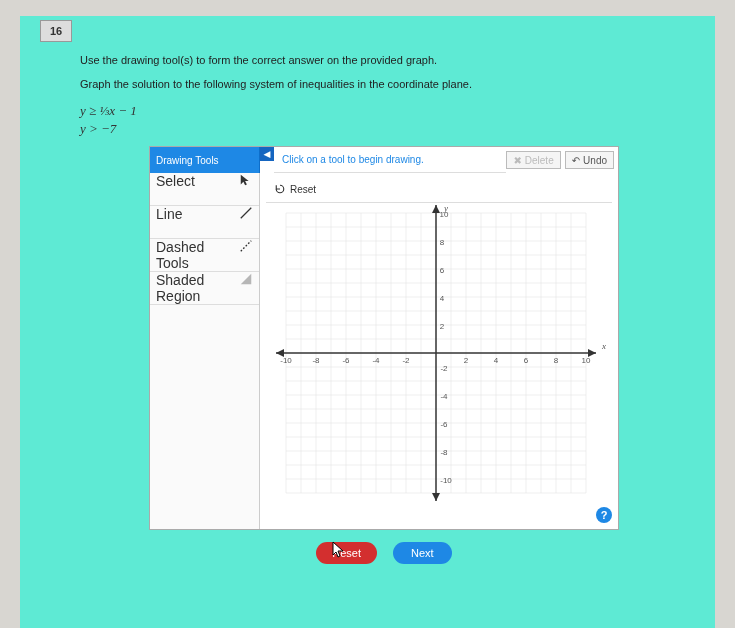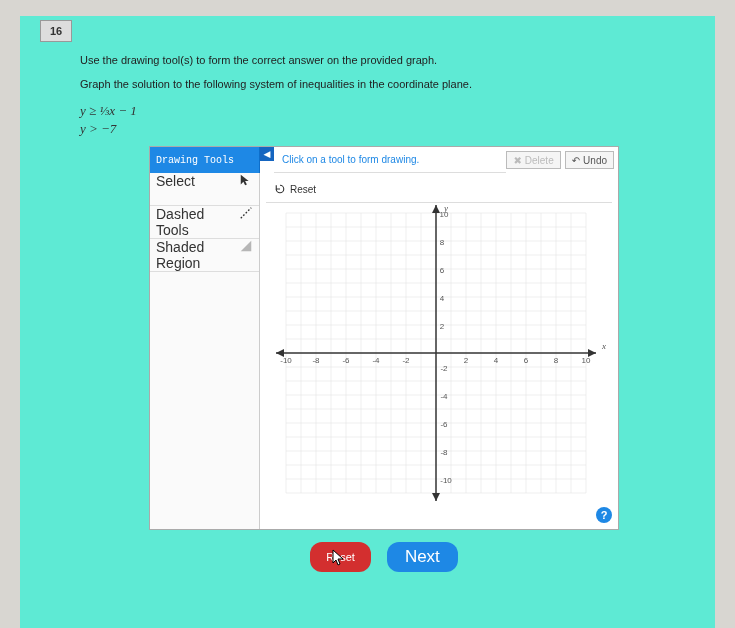--- a/index.html
+++ b/index.html
@@ -4,38 +4,38 @@
 <style>
   * { box-sizing: border-box; margin: 0; padding: 0; }
   body { font-family: Arial, sans-serif; background: #d8d6d1; width: 735px; height: 628px; position: relative; font-size: 12px; color: #333; }
   .page { background: #5eead4; margin: 16px 20px; min-height: 628px; padding: 0; position: relative; }
   .qnum-box { background: #ddd; border: 1px solid #999; width: 32px; height: 22px; display: flex; align-items: center; justify-content: center; font-weight: bold; font-size: 11px; position: absolute; top: 4px; left: 20px; }
   .content { padding: 38px 27px 10px 60px; }
   .instr { font-size: 11px; margin-bottom: 12px; color: #222; }
   .eq { text-align: left; font-family: 'Times New Roman', serif; font-style: italic; font-size: 13px; line-height: 1.4; margin-bottom: 8px; }
   .applet { width: 470px; margin: 0 auto; border: 1px solid #aaa; background: #fff; }
   .toolbar { display: flex; background: #fff; height: 26px; font-size: 10px; }
-  .toolbar-header { background: #1e88e5; color: #fff; width: 110px; display: flex; align-items: center; justify-content: space-between; padding: 0 6px; font-size: 10px; border-right: 1px solid #0d6eca; font-family: Liberation Mono, monospace; }
+  .toolbar-header { background: #1e88e5; color: #fff; width: 110px; display: flex; align-items: center; justify-content: space-between; padding: 0 6px; font-size: 10px; border-right: 1px solid #0d6eca; }
   .collapse-btn { background: #1565c0; color:#fff; width:14px; height:14px; display:flex; align-items:center; justify-content:center; font-size:9px; }
   .hint { flex: 1; display: flex; align-items: center; padding-left: 8px; color: #1e88e5; font-size: 10px; border-bottom: 1px solid #ddd; }
   .btn-sm { border: 1px solid #bbb; background: #f5f5f5; height: 18px; padding: 0 6px; margin: 4px 4px 0 0; display: flex; align-items: center; gap: 3px; font-size: 10px; color: #555; }
   .btn-sm.disabled { color: #bbb; }
   .main-area { display: flex; }
   .tools { width: 110px; border-right: 1px solid #ccc; background: #fafafa; }
   .tool { height: 33px; border-bottom: 1px solid #ddd; display: flex; justify-content: space-between; padding: 0 6px; font-size: 14px; color: #333; cursor: pointer; }
   .tool-icon { width: 14px; height: 14px; position: relative; }
   .tool-icon svg { width:14px; height:14px; }
   .reset-row { height: 26px; border-bottom: 1px solid #ddd; display:flex; align-items:center; padding-left:8px; gap:4px; font-size:10px; color:#333; }
   .canvas-wrap { flex: 1; padding: 4px 6px 6px 6px; position: relative; }
   .graph { width: 340px; height: 320px; position: relative; }
   .axis-label { position: absolute; font-size: 9px; color: #555; font-style: italic; font-family: 'Times New Roman', serif; }
   .help { position:absolute; bottom:6px; right:6px; width:16px; height:16px; border-radius:50%; background:#1e88e5; color:#fff; display:flex; align-items:center; justify-content:center; font-size:11px; font-weight:bold; }
   .footer-btns { display:flex; justify-content:center; gap:16px; padding:12px 0; }
   .btn-reset { background:#d32f2f; color:#fff; border:none; border-radius:12px; padding:5px 16px; font-size:11px; cursor:pointer; }
-  .btn-next { background:#1e88e5; color:#fff; border:none; border-radius:12px; padding:5px 18px; font-size:17px; cursor:pointer; }
+  .btn-next { background:#1e88e5; color:#fff; border:none; border-radius:12px; padding:5px 18px; font-size:11px; cursor:pointer; }
   .cursor { position:absolute; bottom:14px; left:252px; font-size:14px; color:#000; pointer-events:none; }
 </style>
 </head>
 <body>
 
 <div class="page">
   <div class="qnum-box">16</div>
   <div class="content">
     <p class="instr">Use the drawing tool(s) to form the correct answer on the provided graph.</p>
     <p class="instr">Graph the solution to the following system of inequalities in the coordinate plane.</p>
@@ -50,37 +50,43 @@
           <span>Drawing Tools</span>
           <span>
             <svg viewBox="0 0 16 16">
                 <path d="M2 14 L4 9 L11 2 L14 5 L7 12 Z" fill="#fff"></path>
               </svg>
           </span>
         </div>
         <div class="collapse-btn">
           <span>◀</span>
         </div>
-        <div class="hint">Click on a tool to form drawing.</div>
+        <div class="hint">Click on a tool to begin drawing.</div>
         <div class="btn-sm disabled">
           <span>✖</span>
           <span>Delete</span>
         </div>
         <div class="btn-sm">
           <span>↶</span>
           <span>Undo</span>
         </div>
       </div>
 
       <div class="main-area">
         <div class="tools">
           <div class="tool">
             <span>Select</span>
             <span class="tool-icon"><svg viewBox="0 0 16 16">
                   <path d="M2 2 L2 13 L5 10 L7 14 L9 13 L7 9 L11 9 Z" fill="#333"></path>
+                </svg></span>
+          </div>
+          <div class="tool">
+            <span>Line</span>
+            <span class="tool-icon"><svg viewBox="0 0 16 16">
+                  <line x1="2" y1="14" x2="14" y2="2" stroke="#333" stroke-width="1.5"></line>
                 </svg></span>
           </div>
           <div class="tool">
             <span>Dashed Tools</span>
             <span class="tool-icon"><svg viewBox="0 0 16 16">
                   <line x1="2" y1="14" x2="14" y2="2" stroke="#333" stroke-width="1.5" stroke-dasharray="2 2"></line>
                 </svg></span>
           </div>
           <div class="tool">
             <span>Shaded Region</span>

